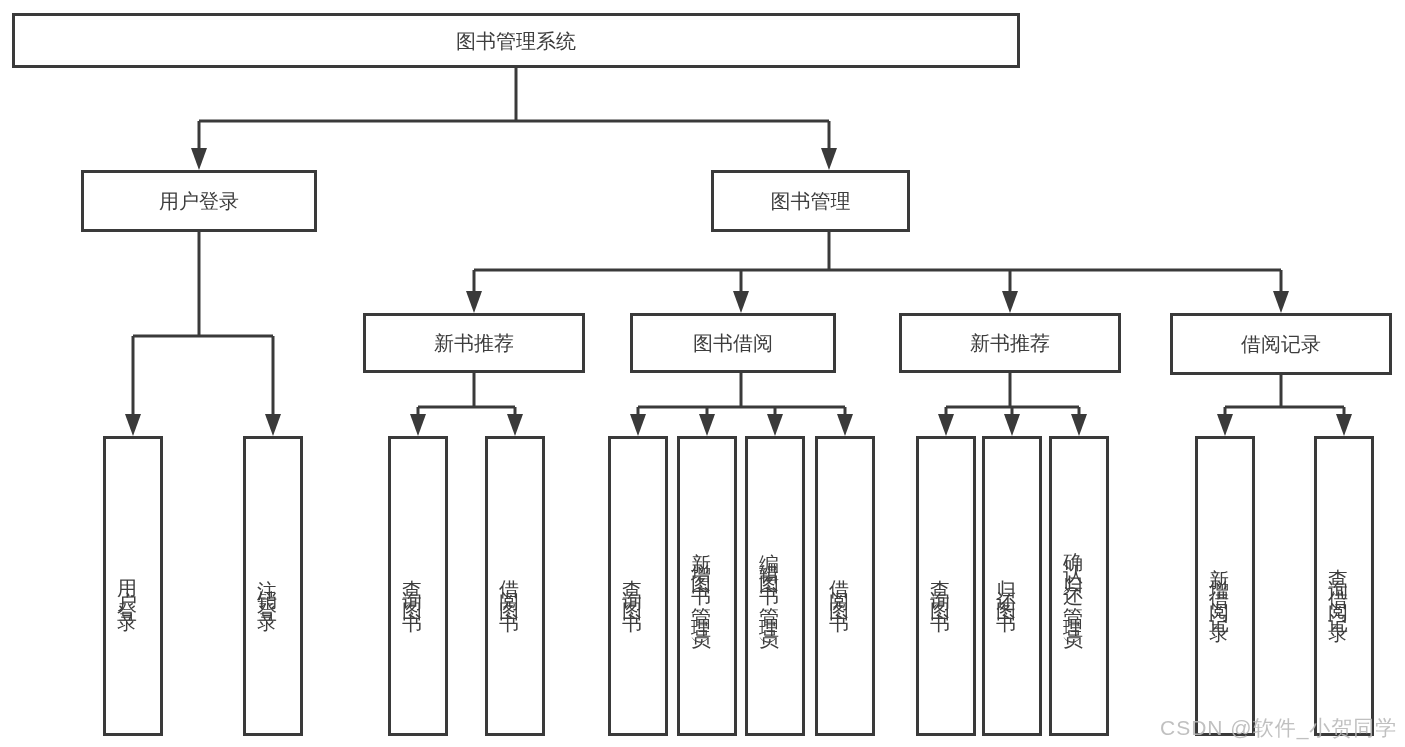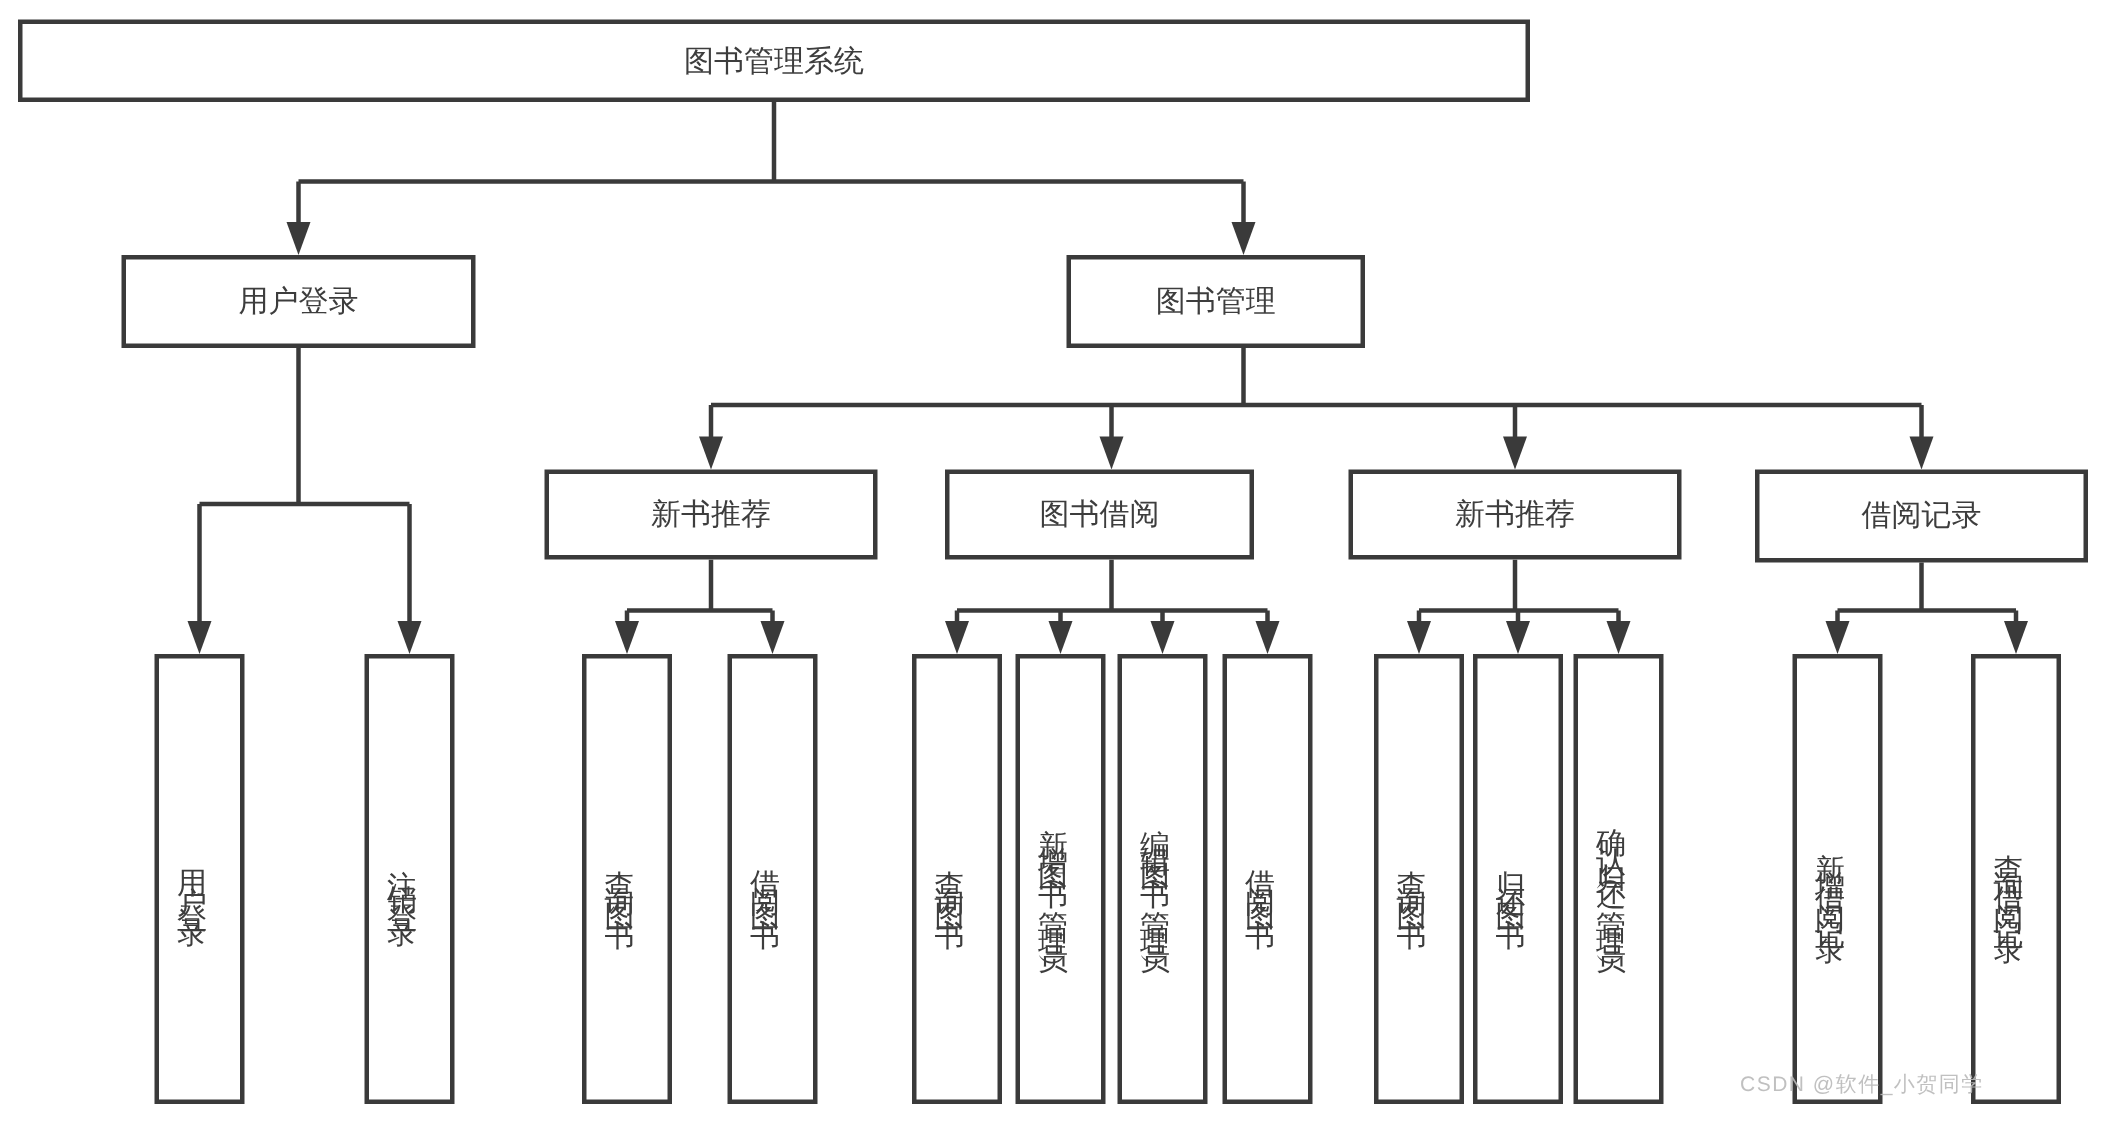--- a/index.html
+++ b/index.html
@@ -29,21 +29,21 @@
   .vt{
     writing-mode:vertical-rl;
     text-orientation:mixed;
     letter-spacing:11px;
     margin-block-end:-11px;
   }
   #watermark{
     position:absolute;
     left:1160px;
     top:714px;
-    font-size:14px;
+    font-size:21px;
     color:rgba(185,185,185,0.9);
     letter-spacing:1px;
     white-space:nowrap;
     z-index:5;
   }
 </style>
 </head>
 <body>
 
 <div id="canvas">

